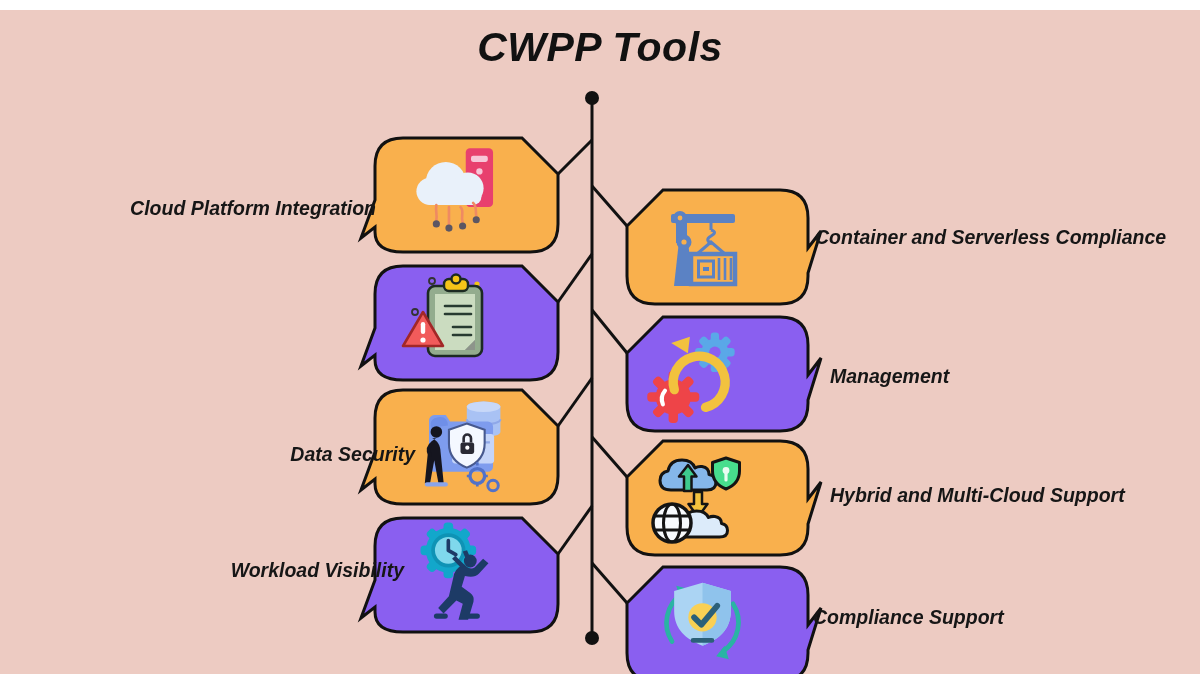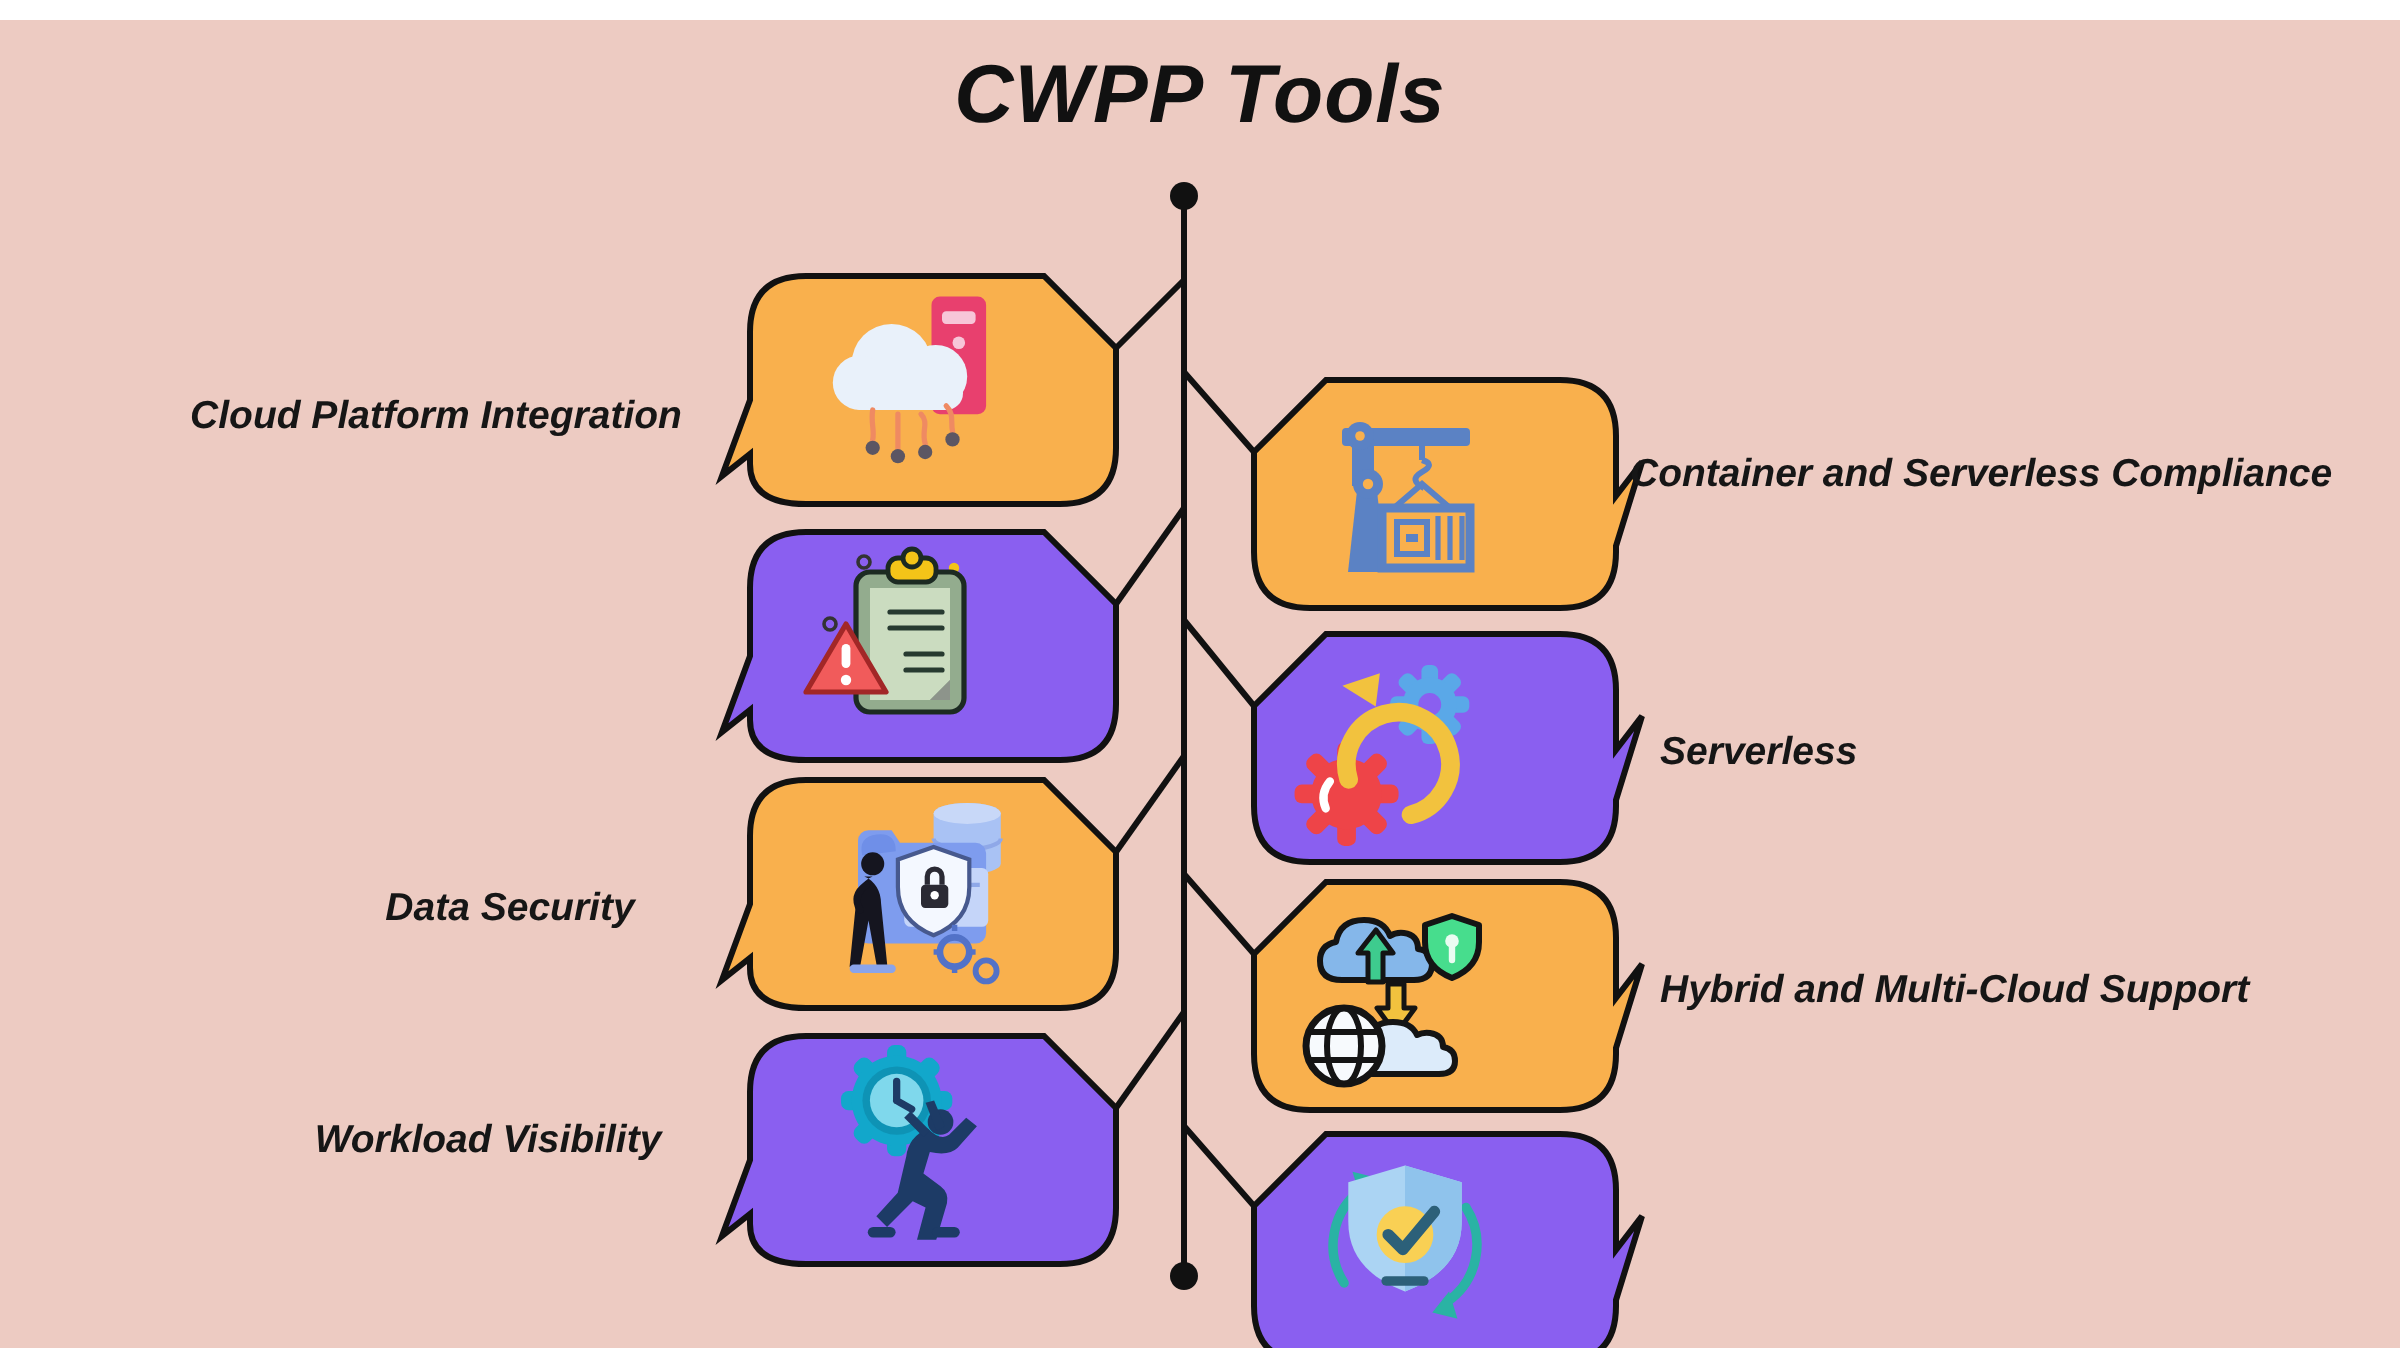--- a/index.html
+++ b/index.html
@@ -11,21 +11,21 @@
   }
   .title{
     position:absolute;top:14px;left:0;width:100%;text-align:center;
     font-size:41px;font-weight:700;font-style:italic;color:#111;
     letter-spacing:.5px;
   }
   .lbl{
     position:absolute;font-size:19.5px;font-weight:700;font-style:italic;
     color:#161616;white-space:nowrap;line-height:24px;
   }
-  .lbl.center{text-align:center;}
+  .lbl.center{text-align:right;}
   svg.diagram{position:absolute;left:0;top:0;}
   .node-box{stroke:#111;stroke-width:3;}
   .conn{stroke:#111;stroke-width:3;fill:none;}
   .spine{stroke:#111;stroke-width:3;}
 </style>
 </head>
 <body>
 
 <div class="stage">
 
@@ -212,17 +212,18 @@
       <path d="M50,14 l27,8 v19 c0,17 -11,27 -27,33 c-16,-6 -27,-16 -27,-33 v-19 z" fill="#abd4f3"></path>
       <path d="M50,14 l27,8 v19 c0,17 -11,27 -27,33 z" fill="#8fc3ec"></path>
       <circle cx="50" cy="47" r="13.5" fill="#f9d054"></circle>
       <path d="M42,47 l7,7 l15,-18" stroke="#2c6079" stroke-width="5.5" fill="none" stroke-linecap="round" stroke-linejoin="round"></path>
       <path d="M41,69 h18" stroke="#2c6079" stroke-width="4.5" stroke-linecap="round"></path>
     </g>
   </svg>
 
   <div class="lbl center" style="left:60px;top:186px;width:316px">Cloud Platform Integration</div>
   <div class="lbl" style="left:815px;top:215px">Container and Serverless Compliance</div>
-  <div class="lbl" style="left:830px;top:354px">Serverless</div>
+  <div class="lbl" style="left:830px;top:354px">Management</div>
   <div class="lbl center" style="left:95px;top:432px;width:320px">Data Security</div>
   <div class="lbl" style="left:830px;top:473px">Hybrid and Multi-Cloud Support</div>
   <div class="lbl center" style="left:84px;top:548px;width:320px">Workload Visibility</div>
+  <div class="lbl" style="left:813px;top:595px">Compliance Support</div>
 </div>
 
 </body></html>

